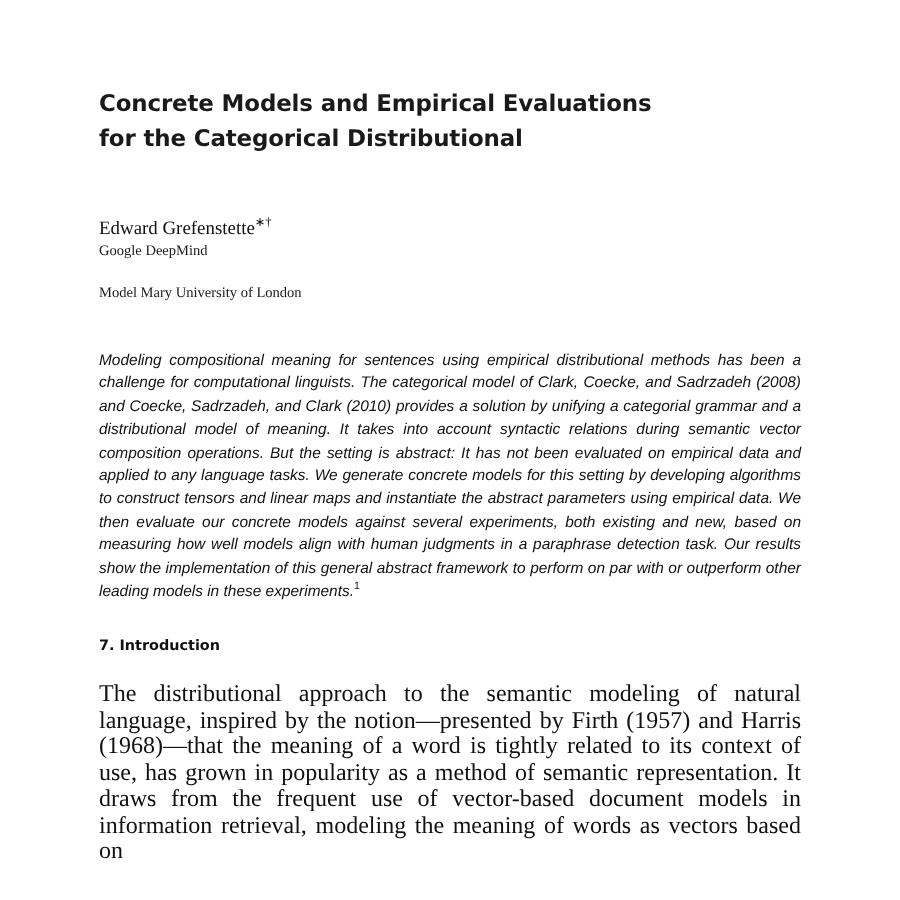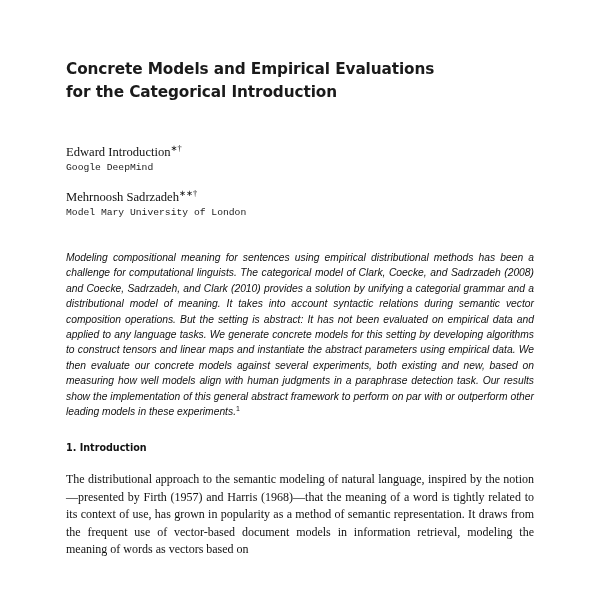--- a/index.html
+++ b/index.html
@@ -46,21 +46,21 @@
     font-size: 12.6px;
     line-height: 16px;
     color: #111111;
   }
   .author-name sup {
     font-size: 8.4px;
     vertical-align: super;
     line-height: 0;
   }
   .author-affil {
-    font-family: Liberation Mono, monospace;
+    font-family: Liberation Serif, serif;
     font-size: 9.7px;
     line-height: 14px;
     color: #1a1a1a;
     margin-top: 1px;
   }
   .abstract {
     margin-top: 30px;
     font-family: Liberation Sans, sans-serif;
     font-style: italic;
     font-size: 10.3px;
@@ -78,55 +78,52 @@
     margin-top: 22px;
     font-family: "DejaVu Sans", sans-serif;
     font-weight: bold;
     font-size: 9.6px;
     line-height: 14px;
     color: #111111;
   }
   .body-text {
     margin-top: 16px;
     font-family: "Liberation Serif", serif;
-    font-size: 12px;
+    font-size: 16px;
     line-height: 17.4px;
     text-align: justify;
     color: #111111;
   }
 </style>
 </head>
 <body>
 
 <div class="page">
 
   <h1 class="title">
     <span class="line">Concrete Models and Empirical Evaluations</span>
-    <span class="line">for the Categorical Introduction</span>
+    <span class="line">for the Categorical Distributional</span>
   </h1>
 
   <div class="authors">
 
     <div class="author-block">
       <div class="author-name">
-        <span>Edward Introduction</span><sup>∗†</sup>
+        <span>Edward Grefenstette</span><sup>∗†</sup>
       </div>
       <div class="author-affil">Google DeepMind</div>
     </div>
 
     <div class="author-block">
-      <div class="author-name">
-        <span>Mehrnoosh Sadrzadeh</span><sup>∗∗†</sup>
-      </div>
       <div class="author-affil">Model Mary University of London</div>
     </div>
 
   </div>
 
   <div class="abstract">
     <span>Modeling compositional meaning for sentences using empirical distributional methods has been a challenge for computational linguists. The categorical model of Clark, Coecke, and Sadrzadeh (2008) and Coecke, Sadrzadeh, and Clark (2010) provides a solution by unifying a categorial grammar and a distributional model of meaning. It takes into account syntactic relations during semantic vector composition operations. But the setting is abstract: It has not been evaluated on empirical data and applied to any language tasks. We generate concrete models for this setting by developing algorithms to construct tensors and linear maps and instantiate the abstract parameters using empirical data. We then evaluate our concrete models against several experiments, both existing and new, based on measuring how well models align with human judgments in a paraphrase detection task. Our results show the implementation of this general abstract framework to perform on par with or outperform other leading models in these experiments.</span><sup>1</sup>
   </div>
 
-  <div class="section-heading">1. Introduction</div>
+  <div class="section-heading">7. Introduction</div>
 
   <div class="body-text">The distributional approach to the semantic modeling of natural language, inspired by the notion—presented by Firth (1957) and Harris (1968)—that the meaning of a word is tightly related to its context of use, has grown in popularity as a method of semantic representation. It draws from the frequent use of vector-based document models in information retrieval, modeling the meaning of words as vectors based on</div>
 
 </div>
 
 </body></html>

